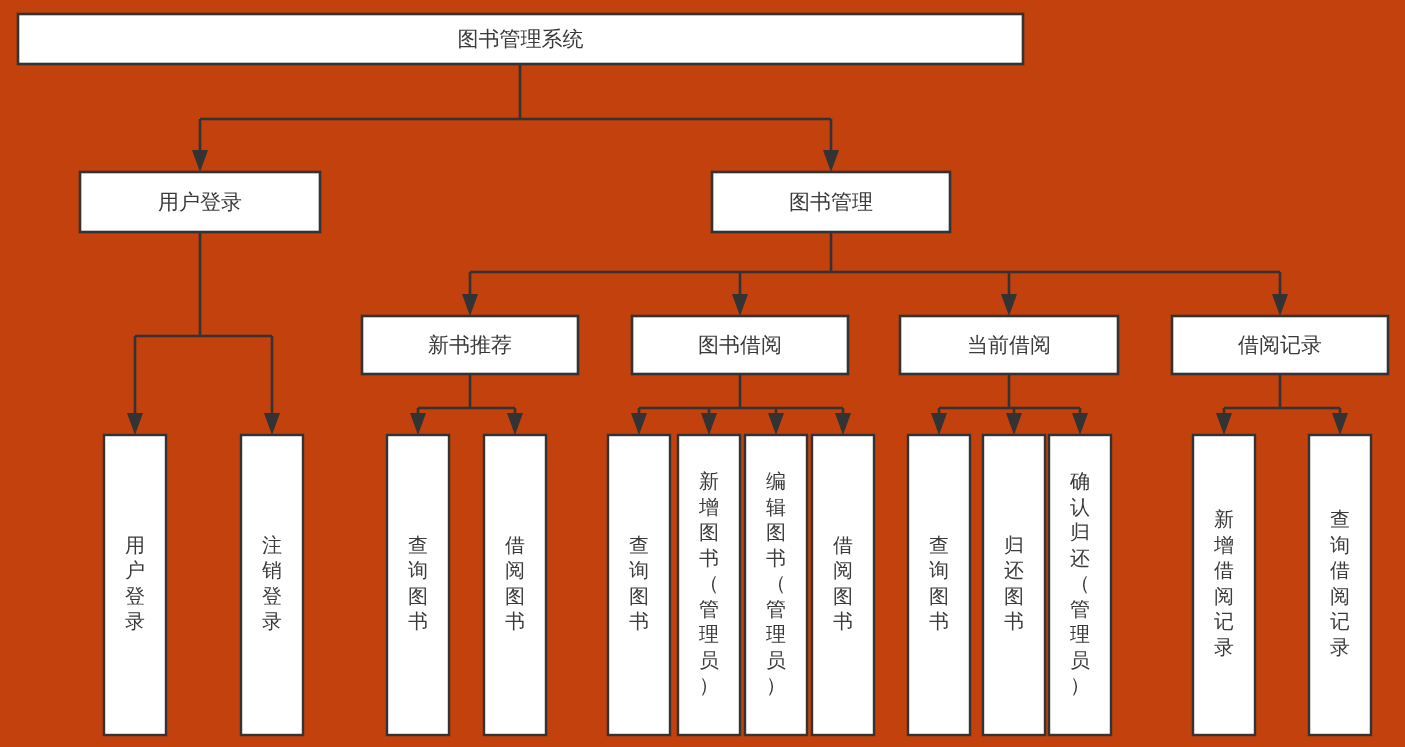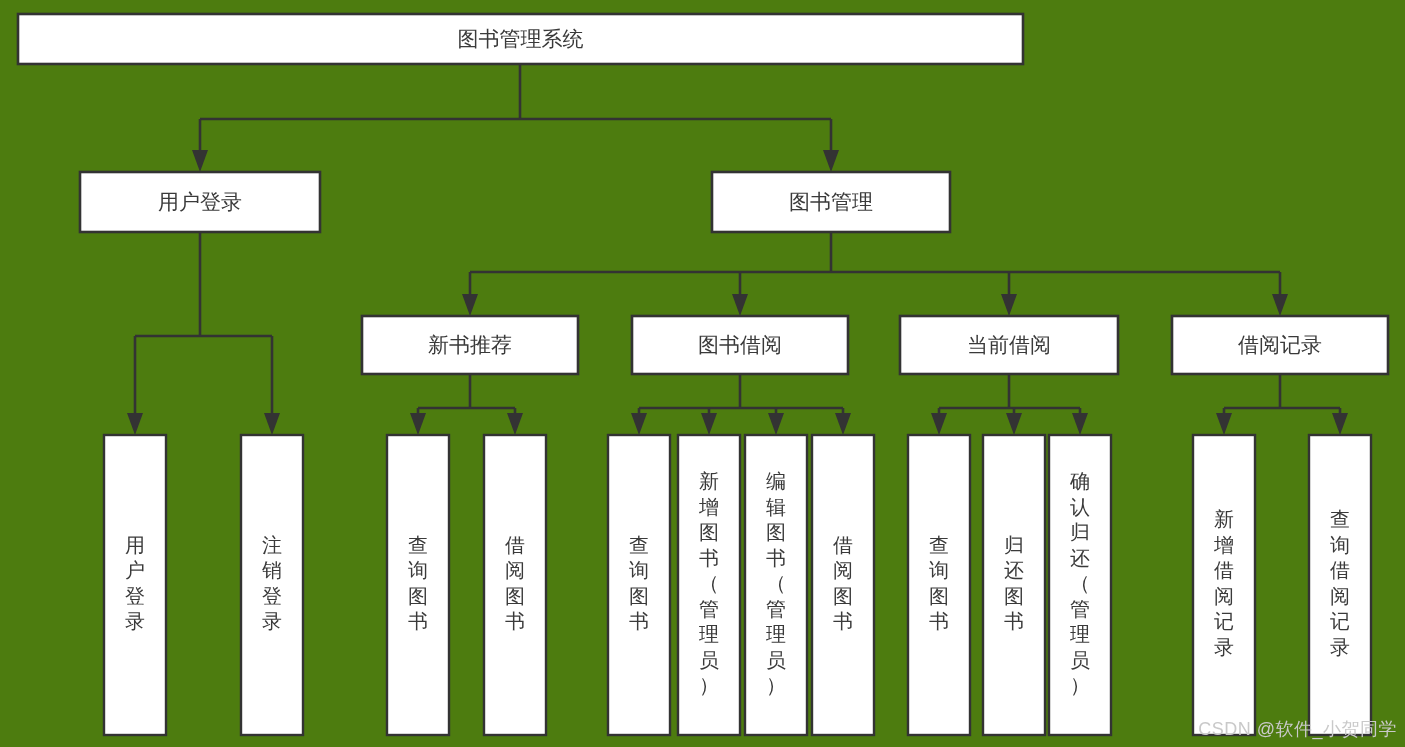--- a/index.html
+++ b/index.html
@@ -11,21 +11,21 @@
   body {
     width: 1405px;
     height: 747px;
     font-family: "Liberation Sans", "DejaVu Sans", sans-serif;
     overflow: hidden;
   }
   #diagram-root {
     position: relative;
     width: 1405px;
     height: 747px;
-    background: #4d7c0f;
+    background: #c2410c;
   }
   svg#tree-svg {
     position: absolute;
     left: 0;
     top: 0;
     width: 1405px;
     height: 747px;
     display: block;
   }
   .node-box {
@@ -259,15 +259,14 @@
           <rect x="1193" y="435" width="62" height="300" class="node-box leaf"></rect>
           <text x="1224" y="521.25" class="node-label vertical"><tspan x="1224" dy="0">新</tspan><tspan x="1224" dy="25.5">增</tspan><tspan x="1224" dy="25.5">借</tspan><tspan x="1224" dy="25.5">阅</tspan><tspan x="1224" dy="25.5">记</tspan><tspan x="1224" dy="25.5">录</tspan></text>
         </g>
         <g>
           <rect x="1309" y="435" width="62" height="300" class="node-box leaf"></rect>
           <text x="1340" y="521.25" class="node-label vertical"><tspan x="1340" dy="0">查</tspan><tspan x="1340" dy="25.5">询</tspan><tspan x="1340" dy="25.5">借</tspan><tspan x="1340" dy="25.5">阅</tspan><tspan x="1340" dy="25.5">记</tspan><tspan x="1340" dy="25.5">录</tspan></text>
         </g>
       </g>
   </svg>
 
-  <div class="watermark-text">CSDN @软件_小贺同学</div>
 
 </div>
 
 </body></html>

